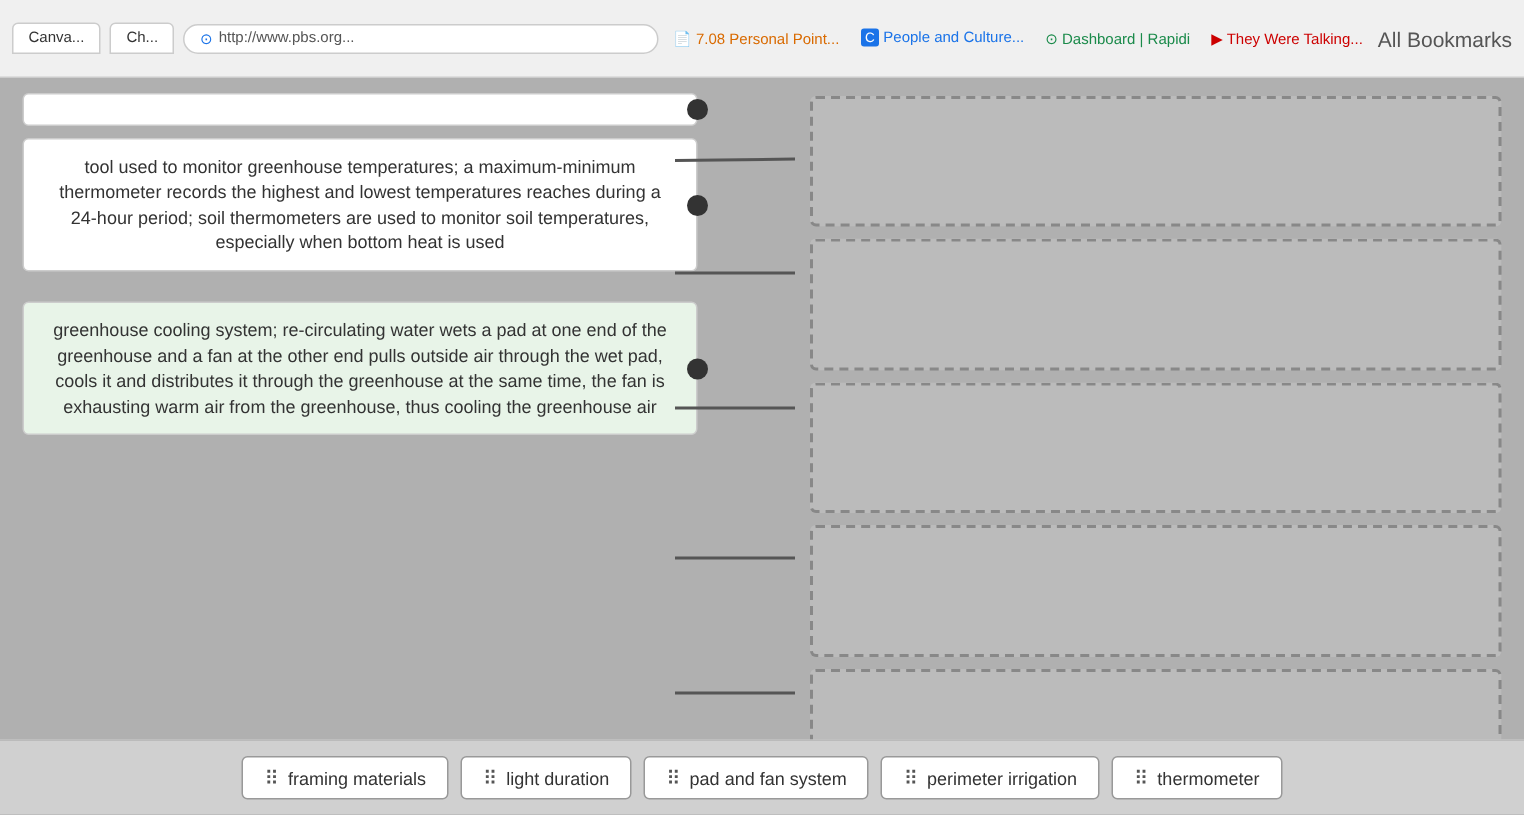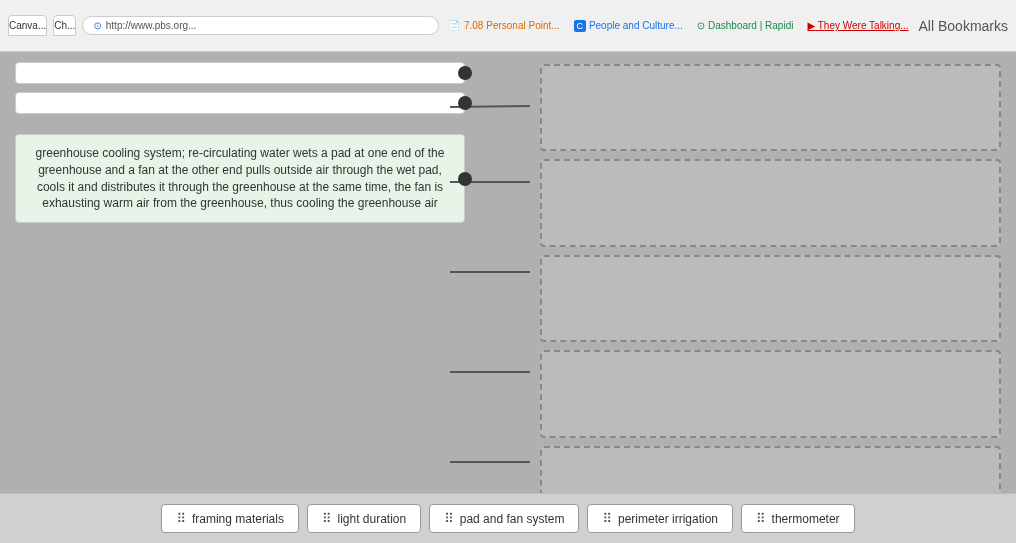--- a/index.html
+++ b/index.html
@@ -23,21 +23,21 @@
       border-bottom: 1px solid #ccc;
       gap: 6px;
       font-size: 11px;
       color: #333;
     }
 
     .browser-tab {
       background: white;
       border: 1px solid #ccc;
       border-radius: 4px 4px 0 0;
-      padding: 4px 0;
+      padding: 4px 10px;
       font-size: 10px;
       white-space: nowrap;
       overflow: hidden;
       text-overflow: ellipsis;
       max-width: 120px;
       text-align: center;
     }
 
     .url-bar {
       flex: 1;
@@ -195,38 +195,39 @@
       <span>7.08 Personal Point...</span>
     </div>
     <div class="nav-link-item blue">
       <span style="background:#1a73e8;color:white;padding:1px 3px;border-radius:2px;font-size:9px;">C</span>
       <span>People and Culture...</span>
     </div>
     <div class="nav-link-item green">
       <span>⊙</span>
       <span>Dashboard | Rapidi</span>
     </div>
-    <div class="nav-link-item" style="color:#c00;text-decoration:underline;">
+    <div class="nav-link-item" style="color:#c00;">
       <span>▶</span>
       <span>They Were Talking...</span>
     </div>
   </div>
   <div class="bookmarks-label">All Bookmarks</div>
 </div>
 
 <div class="main-content" style="position:relative;">
 
   <div class="definitions-column">
 
 
     <div class="definition-card" style="position:relative;">
       <div class="connector-dot"></div>
     </div>
 
     <div class="definition-card" style="position:relative;">
+      <span>tool used to monitor greenhouse temperatures; a maximum-minimum thermometer records the highest and lowest temperatures reaches during a 24-hour period; soil thermometers are used to monitor soil temperatures, especially when bottom heat is used</span>
       <div class="connector-dot"></div>
     </div>
 
     <div class="definition-card card-highlighted" style="position:relative;margin-top:12px;">
       <span>greenhouse cooling system; re-circulating water wets a pad at one end of the greenhouse and a fan at the other end pulls outside air through the wet pad, cools it and distributes it through the greenhouse at the same time, the fan is exhausting warm air from the greenhouse, thus cooling the greenhouse air</span>
       <div class="connector-dot"></div>
     </div>
 
 
   </div>

